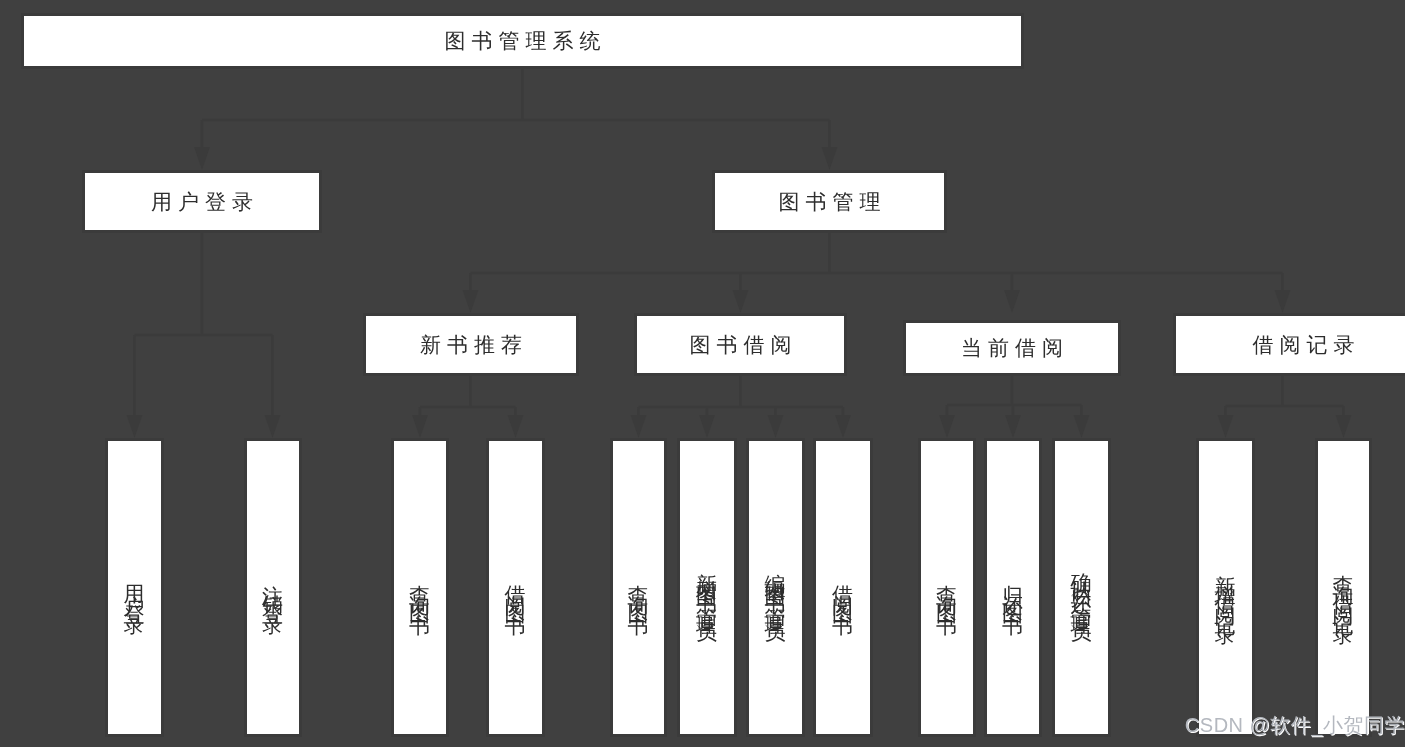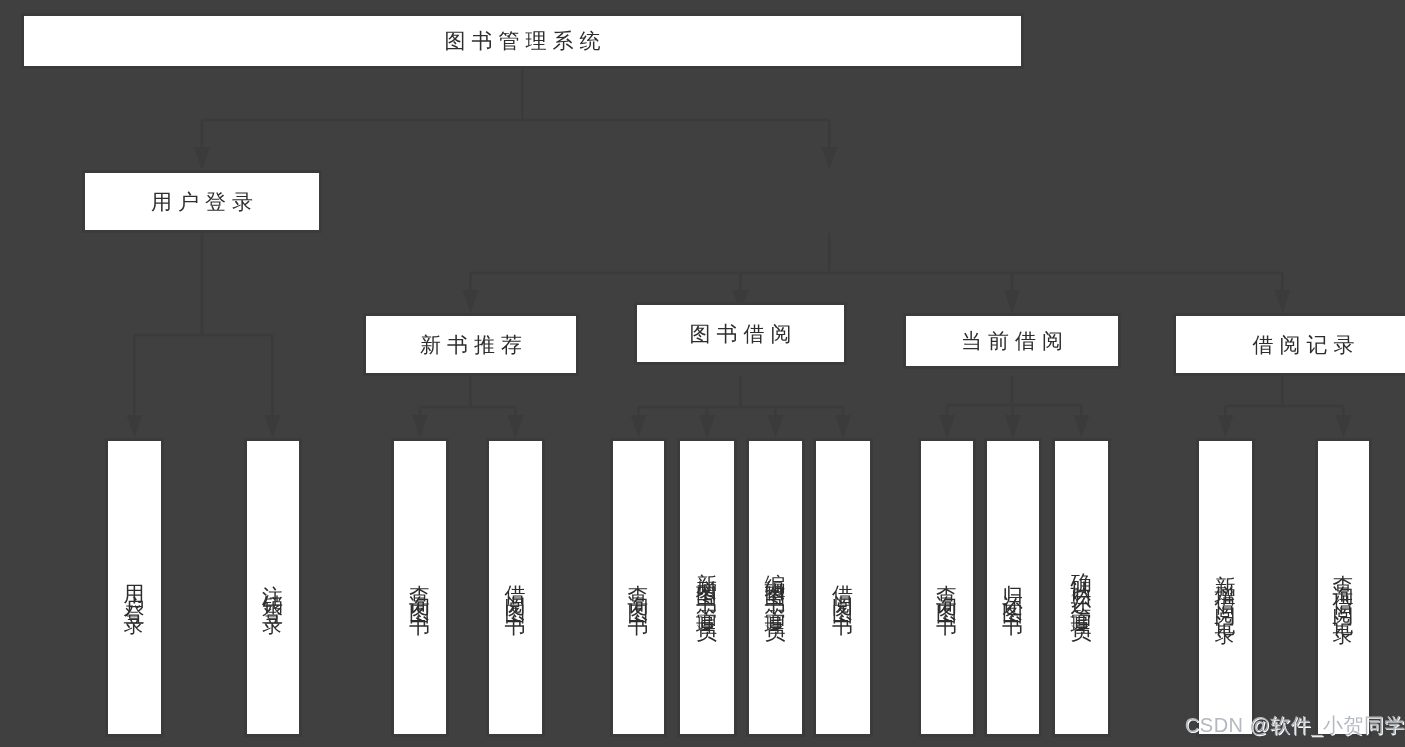--- a/index.html
+++ b/index.html
@@ -94,28 +94,31 @@
     </g>
   </svg>
 
   <div class="node node-h" style="left:21px; top:13px; width:1003px; height:56px;">
     <span>图书管理系统</span>
   </div>
 
   <div class="node node-h" style="left:82px; top:170px; width:240px; height:63px;">
     <span>用户登录</span>
   </div>
+  <div class="node node-h" style="left:712px; top:170px; width:235px; height:63px;">
+    <span>图书管理</span>
+  </div>
 
   <div class="node node-h" style="left:363px; top:313px; width:216px; height:63px;">
     <span>新书推荐</span>
   </div>
-  <div class="node node-h" style="left:634px; top:302px; width:213px; height:63px;">
+  <div class="node node-h" style="left:634px; top:313px; width:213px; height:63px;">
     <span>图书借阅</span>
   </div>
-  <div class="node node-h" style="left:903px; top:313px; width:218px; height:56px;text-align:right;">
+  <div class="node node-h" style="left:903px; top:320px; width:218px; height:56px;text-align:right;">
     <span>当前借阅</span>
   </div>
   <div class="node node-h" style="left:1173px; top:313px; width:261px; height:63px;">
     <span>借阅记录</span>
   </div>
 
   <div class="node node-v" style="left:105px; top:438px; width:59px; height:299px;">
     <span>用户登录</span>
   </div>
   <div class="node node-v" style="left:244px; top:438px; width:58px; height:299px;">

